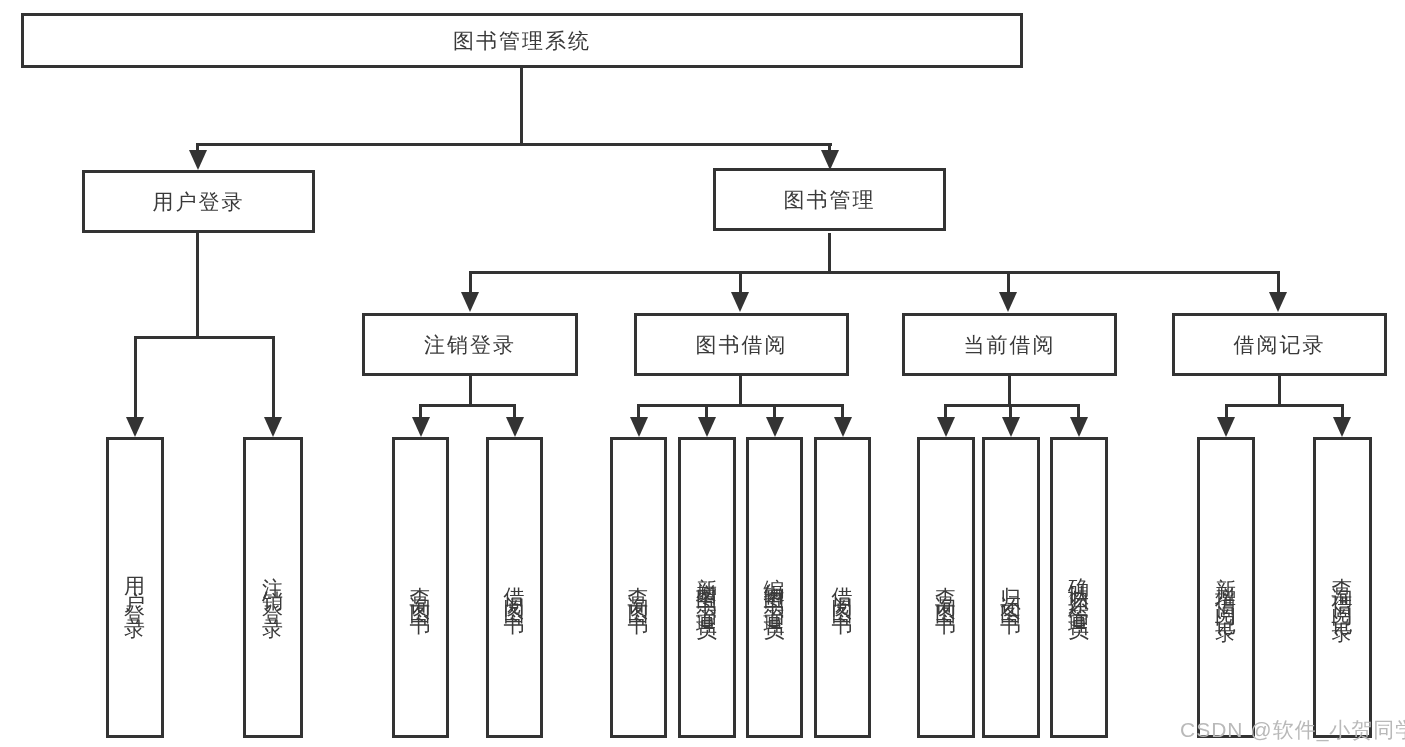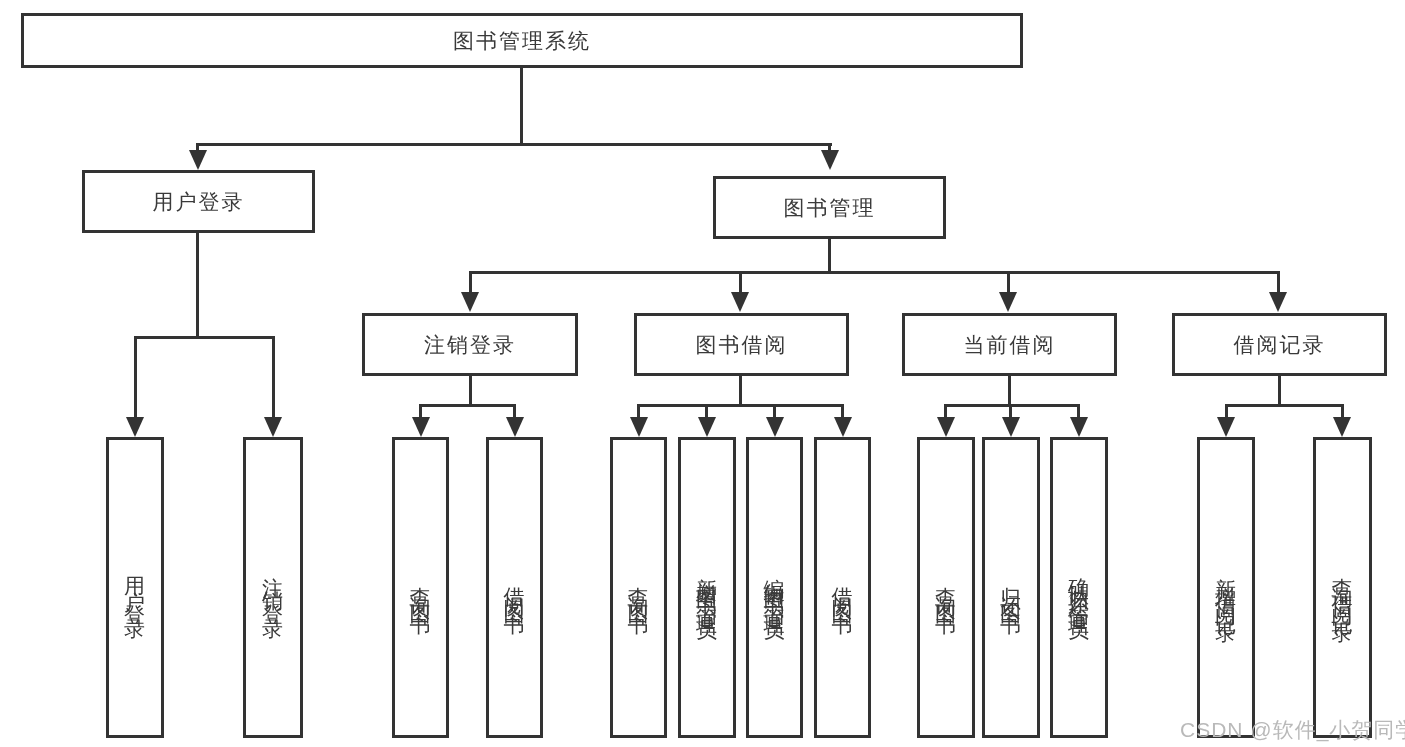--- a/index.html
+++ b/index.html
@@ -98,21 +98,21 @@
   <div class="vl" style="left:1341px;top:404px;height:16px;"></div>
   <div class="ah" style="left:1333px;top:417px;"></div>
 
   <div class="box" style="left:21px;top:13px;width:1002px;height:55px;">
     <span class="hlabel">图书管理系统</span>
   </div>
 
   <div class="box" style="left:82px;top:170px;width:233px;height:63px;">
     <span class="hlabel">用户登录</span>
   </div>
-  <div class="box" style="left:713px;top:176px;width:233px;height:63px;">
+  <div class="box" style="left:713px;top:168px;width:233px;height:63px;">
     <span class="hlabel">图书管理</span>
   </div>
 
   <div class="box" style="left:362px;top:313px;width:216px;height:63px;">
     <span class="hlabel">注销登录</span>
   </div>
   <div class="box" style="left:634px;top:313px;width:215px;height:63px;">
     <span class="hlabel">图书借阅</span>
   </div>
   <div class="box" style="left:902px;top:313px;width:215px;height:63px;">

